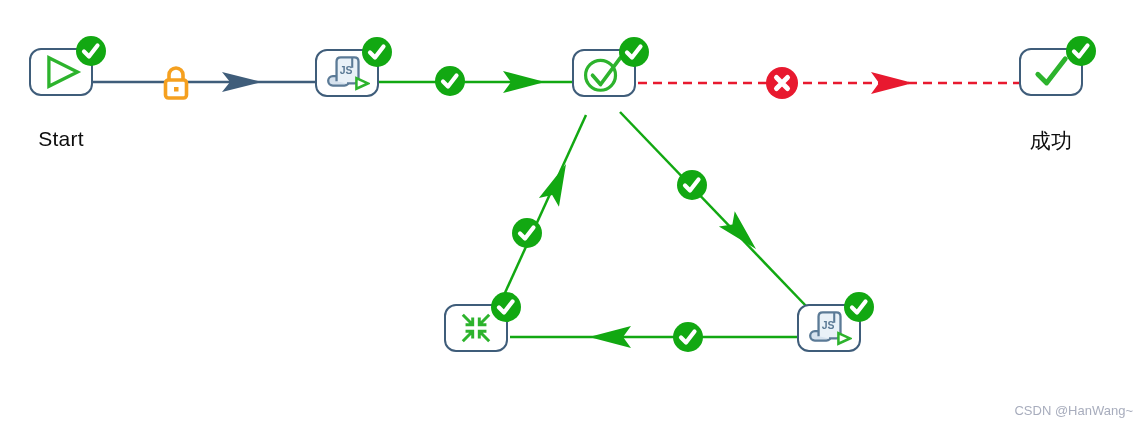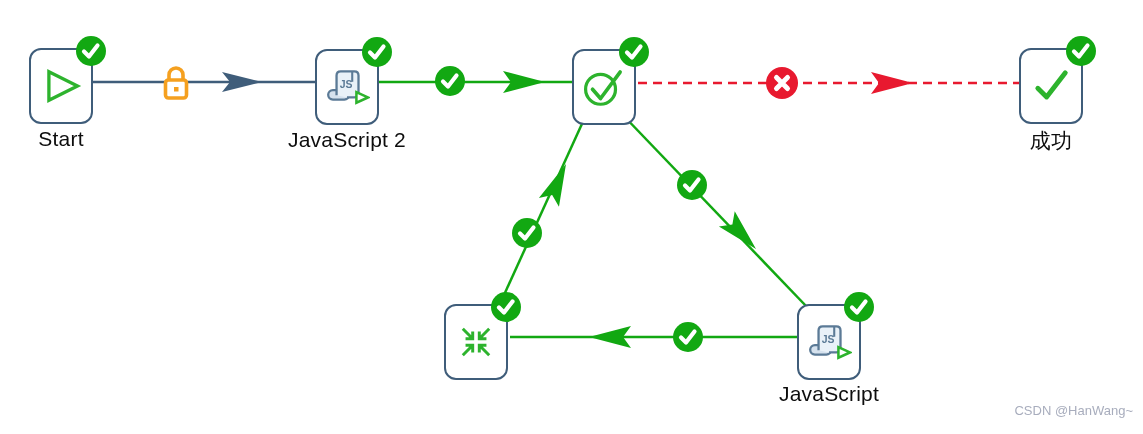--- a/index.html
+++ b/index.html
@@ -2,21 +2,21 @@
 <html><head>
 <meta charset="utf-8">
 <style>
   html,body{margin:0;padding:0;background:#ffffff;}
   .canvas{
     position:relative;width:1143px;height:434px;background:#ffffff;
     overflow:hidden;font-family:"Liberation Sans",sans-serif;
   }
   .wires{position:absolute;left:0;top:0;}
   .node{
-    position:absolute;width:64px;height:76px;box-sizing:border-box;
+    position:absolute;width:64px;height:48px;box-sizing:border-box;
     border:2.5px solid #3f5d7a;border-radius:12px;background:#ffffff;
     display:flex;align-items:center;justify-content:center;
   }
   .node-badge{position:absolute;top:-14px;right:-15px;width:30px;height:30px;}
   .ebadge{position:absolute;width:30px;height:30px;}
   .xbadge{width:32px;height:32px;}
   .lockwrap{position:absolute;width:32px;height:38px;}
   .nlabel{
     position:absolute;width:260px;text-align:center;
     font-size:21px;color:#0d0d0d;letter-spacing:0.2px;white-space:nowrap;
@@ -186,19 +186,17 @@
   </div>
 
   <div class="ebadge" style="left:512px;top:218px">
     <svg width="30" height="30" viewBox="0 0 30 30">
       <circle cx="15" cy="15" r="15" fill="#12a812"></circle>
       <path d="M8 15.5 L13 20.5 L21.5 9.5" fill="none" stroke="#ffffff" stroke-width="4.2" stroke-linecap="round" stroke-linejoin="round"></path>
     </svg>
   </div>
 
   <div class="nlabel" style="left:-69px;top:127px">Start</div>
-  <div class="nlabel" style="left:217px;top:128px">JavaScript 2</div>
   <div class="nlabel" style="left:921px;top:127px">成功</div>
-  <div class="nlabel" style="left:699px;top:382px">JavaScript</div>
 
   <div class="watermark">CSDN @HanWang~</div>
 
 </div>
 
 </body></html>

